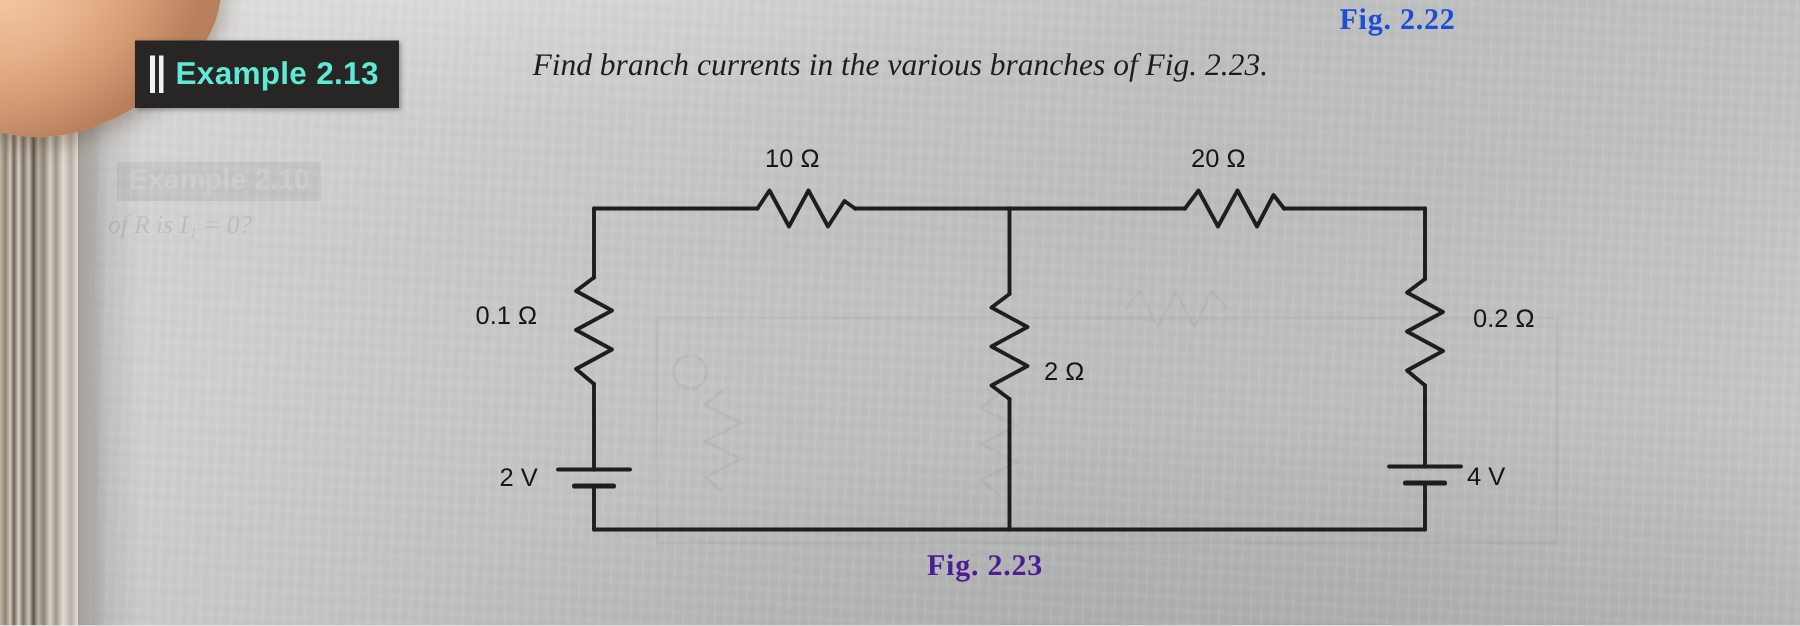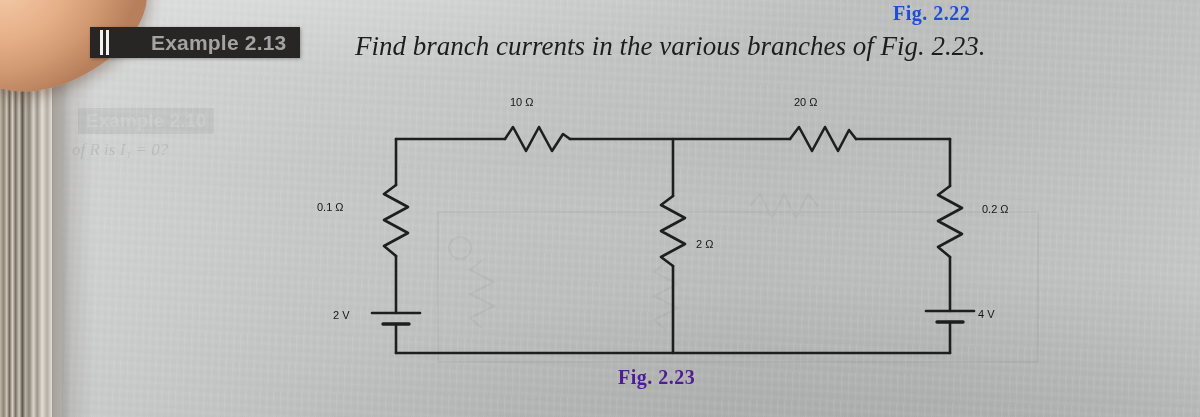--- a/index.html
+++ b/index.html
@@ -130,68 +130,67 @@
     font-family: "Liberation Serif", serif;
     font-weight: bold;
     font-size: 20px;
     letter-spacing: 0.5px;
     color: #1d4ed8;
     white-space: nowrap;
   }
   .example-tag {
     position: absolute;
     left: 90px; top: 27px;
-    height: 31px;
+    height: 45px;
     padding: 0 13px 0 10px;
     display: flex;
     align-items: center;
     background: #272625;
-    color: #a3a3a3;
+    color: #5eead4;
     font-family: "Liberation Sans", sans-serif;
     font-weight: bold;
     font-size: 21px;
     letter-spacing: 0.2px;
     box-shadow: 1px 1px 3px rgba(0,0,0,0.3);
     white-space: nowrap;
-    gap: 34px;
   }
   .example-tag .bars {
     display: inline-block;
     width: 9px;
     height: 25px;
     margin-right: 8px;
     background: linear-gradient(90deg, #f2f2f2 0 3px, #272625 3px 6px, #f2f2f2 6px 9px);
     flex: none;
   }
   .example-text {
     position: absolute;
     left: 355px; top: 31px;
     font-family: "Liberation Serif", serif;
     font-style: italic;
-    font-size: 27px;
+    font-size: 21px;
     color: #1d1d1d;
     white-space: nowrap;
   }
   .fig-caption {
     position: absolute;
     left: 618px; top: 366px;
     font-family: "Liberation Serif", serif;
     font-weight: bold;
     font-size: 20px;
     letter-spacing: 0.5px;
     color: #4c1d95;
     white-space: nowrap;
   }
 
   
   #circuit { position: absolute; left: 0; top: 0; }
   .lbl {
     position: absolute;
     font-family: "Liberation Sans", sans-serif;
-    font-size: 11px;
+    font-size: 17px;
     color: #161616;
     white-space: nowrap;
   }
 </style>
 </head>
 <body>
 
 <div id="page">
 
   <div class="paper-base"></div>

